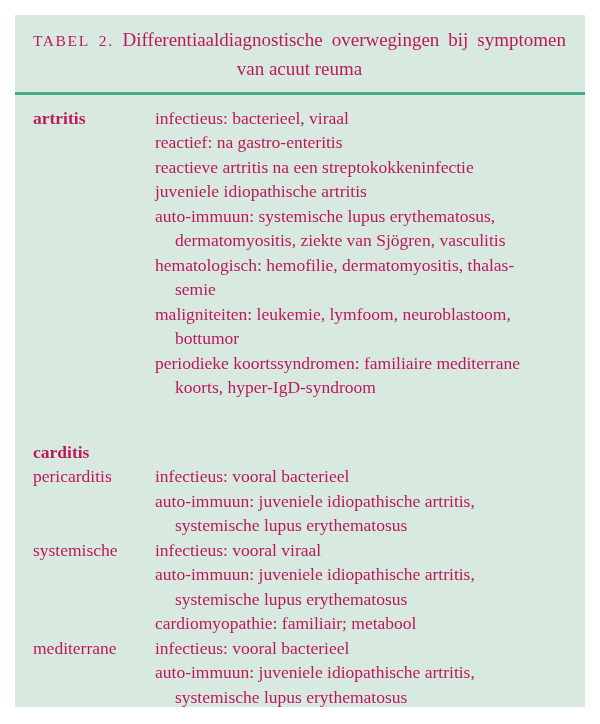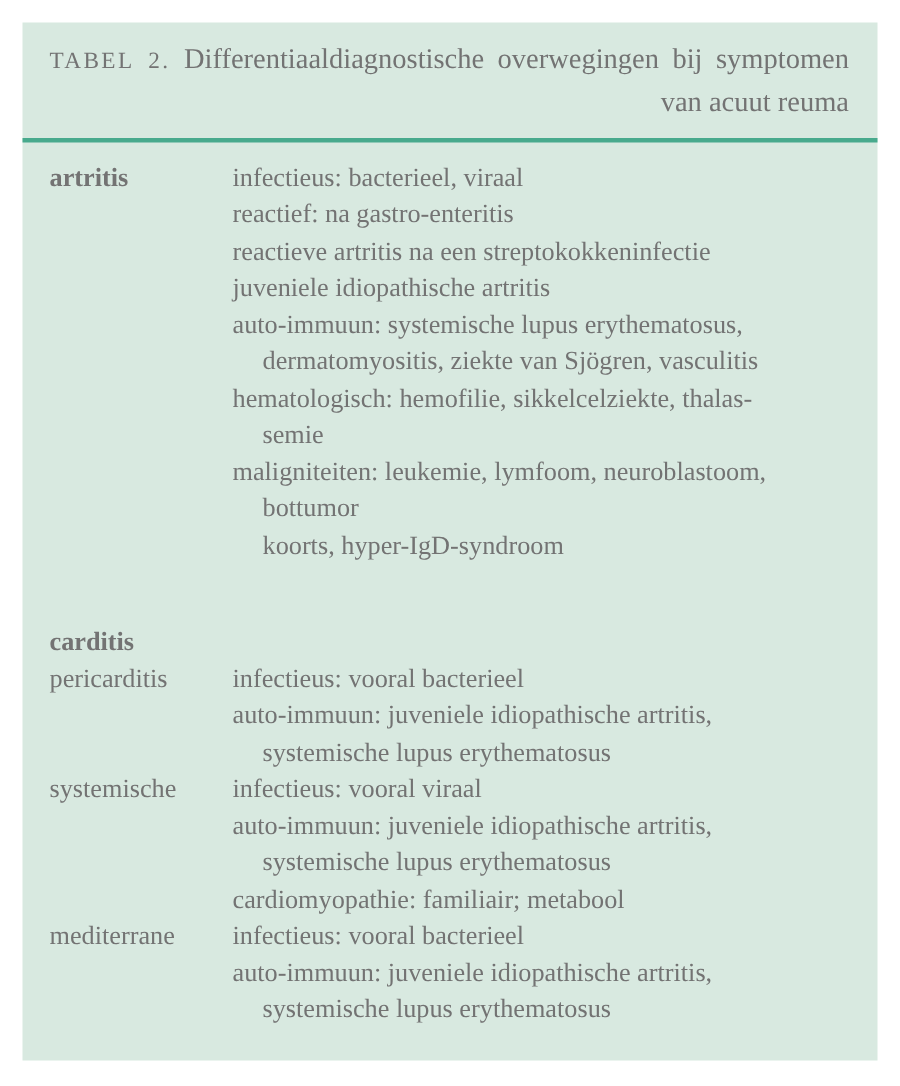--- a/index.html
+++ b/index.html
@@ -18,38 +18,38 @@
     overflow: hidden;
   }
   .table-card {
     position: absolute;
     left: 15px;
     top: 15px;
     width: 570px;
     height: 692px;
     box-sizing: border-box;
     background: #d8e9e0;
-    color: #737373;
+    color: #be185d;
   }
   .title-block {
     padding: 11px 19px 5px 18px;
     font-size: 19px;
     line-height: 28px;
   }
   .title-line1 {
     text-align: justify;
     text-align-last: justify;
     white-space: normal;
   }
   .title-label {
     font-size: 15.5px;
     letter-spacing: 1.6px;
   }
   .title-line2 {
-    text-align: right;
+    text-align: center;
   }
   .rule {
     height: 2.5px;
     background: #48aa8d;
     margin-top: 4px;
   }
   .body-block {
     padding: 11px 18px 0 18px;
     font-size: 17.5px;
     line-height: 24.5px;
@@ -99,24 +99,25 @@
 
       <div class="t-row">
         <div class="t-label bold">artritis</div>
         <div class="t-content">
           <div class="ln">infectieus: bacterieel, viraal</div>
           <div class="ln">reactief: na gastro-enteritis</div>
           <div class="ln">reactieve artritis na een streptokokkeninfectie</div>
           <div class="ln">juveniele idiopathische artritis</div>
           <div class="ln">auto-immuun: systemische lupus erythematosus,</div>
           <div class="ln cont">dermatomyositis, ziekte van Sjögren, vasculitis</div>
-          <div class="ln">hematologisch: hemofilie, sikkelcelziekte, thalas-</div>
+          <div class="ln">hematologisch: hemofilie, dermatomyositis, thalas-</div>
           <div class="ln cont">semie</div>
           <div class="ln">maligniteiten: leukemie, lymfoom, neuroblastoom,</div>
           <div class="ln cont">bottumor</div>
+          <div class="ln">periodieke koortssyndromen: familiaire mediterrane</div>
           <div class="ln cont">koorts, hyper-IgD-syndroom</div>
         </div>
       </div>
 
       <div class="t-row gap">
         <div class="t-label bold">carditis</div>
         <div class="t-content"></div>
       </div>
 
       <div class="t-row">

